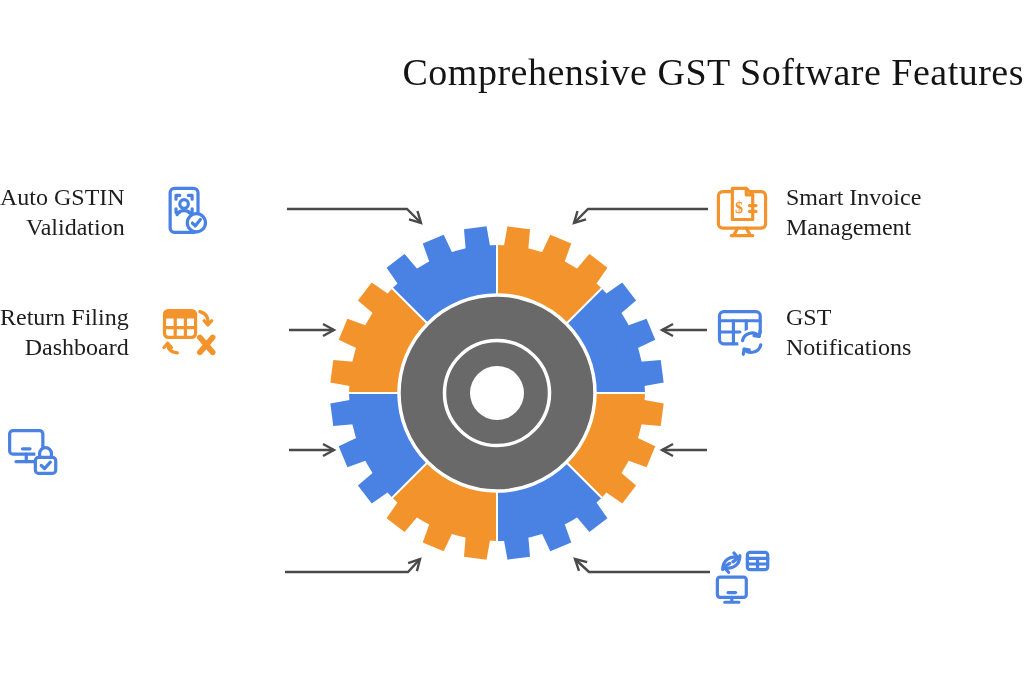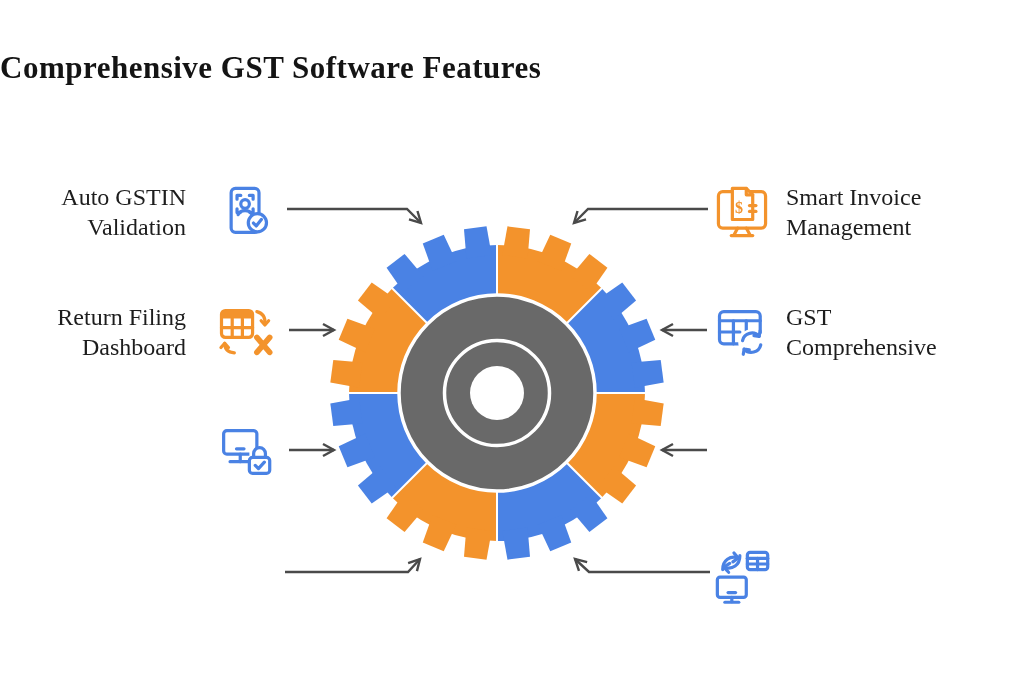--- a/index.html
+++ b/index.html
@@ -1,22 +1,22 @@
 <!DOCTYPE html>
 <html style="--c-blue: #4A82E4; --c-orange: #F3932C; --c-arrow: #4A4A4A;"><head>
 <meta charset="utf-8">
 <style>
   html,body{margin:0;padding:0;background:#fff;}
   .stage{position:relative;width:1024px;height:678px;background:#fff;overflow:hidden;
          font-family:"Liberation Serif",serif;}
-  .title{position:absolute;top:50px;left:0;width:100%;text-align:left;
-         font-size:31px;font-weight:700;color:#141414;letter-spacing:.5px;}
+  .title{position:absolute;top:50px;left:0;width:100%;text-align:right;
+         font-size:38px;font-weight:400;color:#141414;letter-spacing:.5px;}
   .feat{position:absolute;display:flex;align-items:center;}
   .feat .label{font-size:24px;line-height:1.25;color:#1d1d1d;white-space:pre-line;}
-  .feat.left{left:0;width:274px;justify-content:flex-end;gap:28px;text-align:right;}
+  .feat.left{left:0;width:274px;gap:28px;text-align:right;}
   .feat.right{left:712px;width:312px;justify-content:flex-start;gap:14px;text-align:left;}
   .fl1,.fr1{top:170px;height:84px;}
   .fl2,.fr2{top:290px;height:84px;font-family:Liberation Serif, serif;}
   .fl3,.fr3{top:410px;height:84px;}
   .fl4,.fr4{top:524px;height:104px;}
   .iconbox{width:60px;height:60px;flex-shrink:0;}
   .icon{width:100%;height:100%;}
   .icon path,.icon rect,.icon circle,.icon line,.icon polyline{
       fill:none;stroke-width:3;stroke-linecap:round;stroke-linejoin:round;}
   .icon.blue path,.icon.blue rect,.icon.blue circle,.icon.blue line,.icon.blue polyline{stroke:var(--c-blue);}
@@ -117,21 +117,21 @@
         <line x1="32" y1="17.5" x2="32" y2="39"></line>
         <line x1="7" y1="28" x2="26" y2="28"></line>
         <circle class="fwhite nostroke" cx="37" cy="38" r="12.5"></circle>
         <path d="M28.5,36 a9,9 0 0 1 15.5,-4"></path>
         <path d="M44,32 l0.8,-4.8 M44,32 l-4.8,-0.6"></path>
         <path d="M45.5,40 a9,9 0 0 1 -15.5,4"></path>
         <path d="M30,44 l-0.8,4.8 M30,44 l4.8,0.6"></path>
       </svg>
     </div>
     <div class="label">GST
-Comprehensive</div>
+Notifications</div>
   </div>
 
 
   <div class="feat right fr4">
     <div class="iconbox">
       <svg class="icon blue" viewBox="0 0 56 56">
         <path d="M10,22 C10,13 17,9 24,11"></path>
         <polyline points="20.5,6.5 24.5,11.2 19.5,14.8"></polyline>
         <path d="M26,9 C26,18 19,22 12,20"></path>
         <polyline points="15.5,24.5 11,19.8 16.5,16.3"></polyline>

